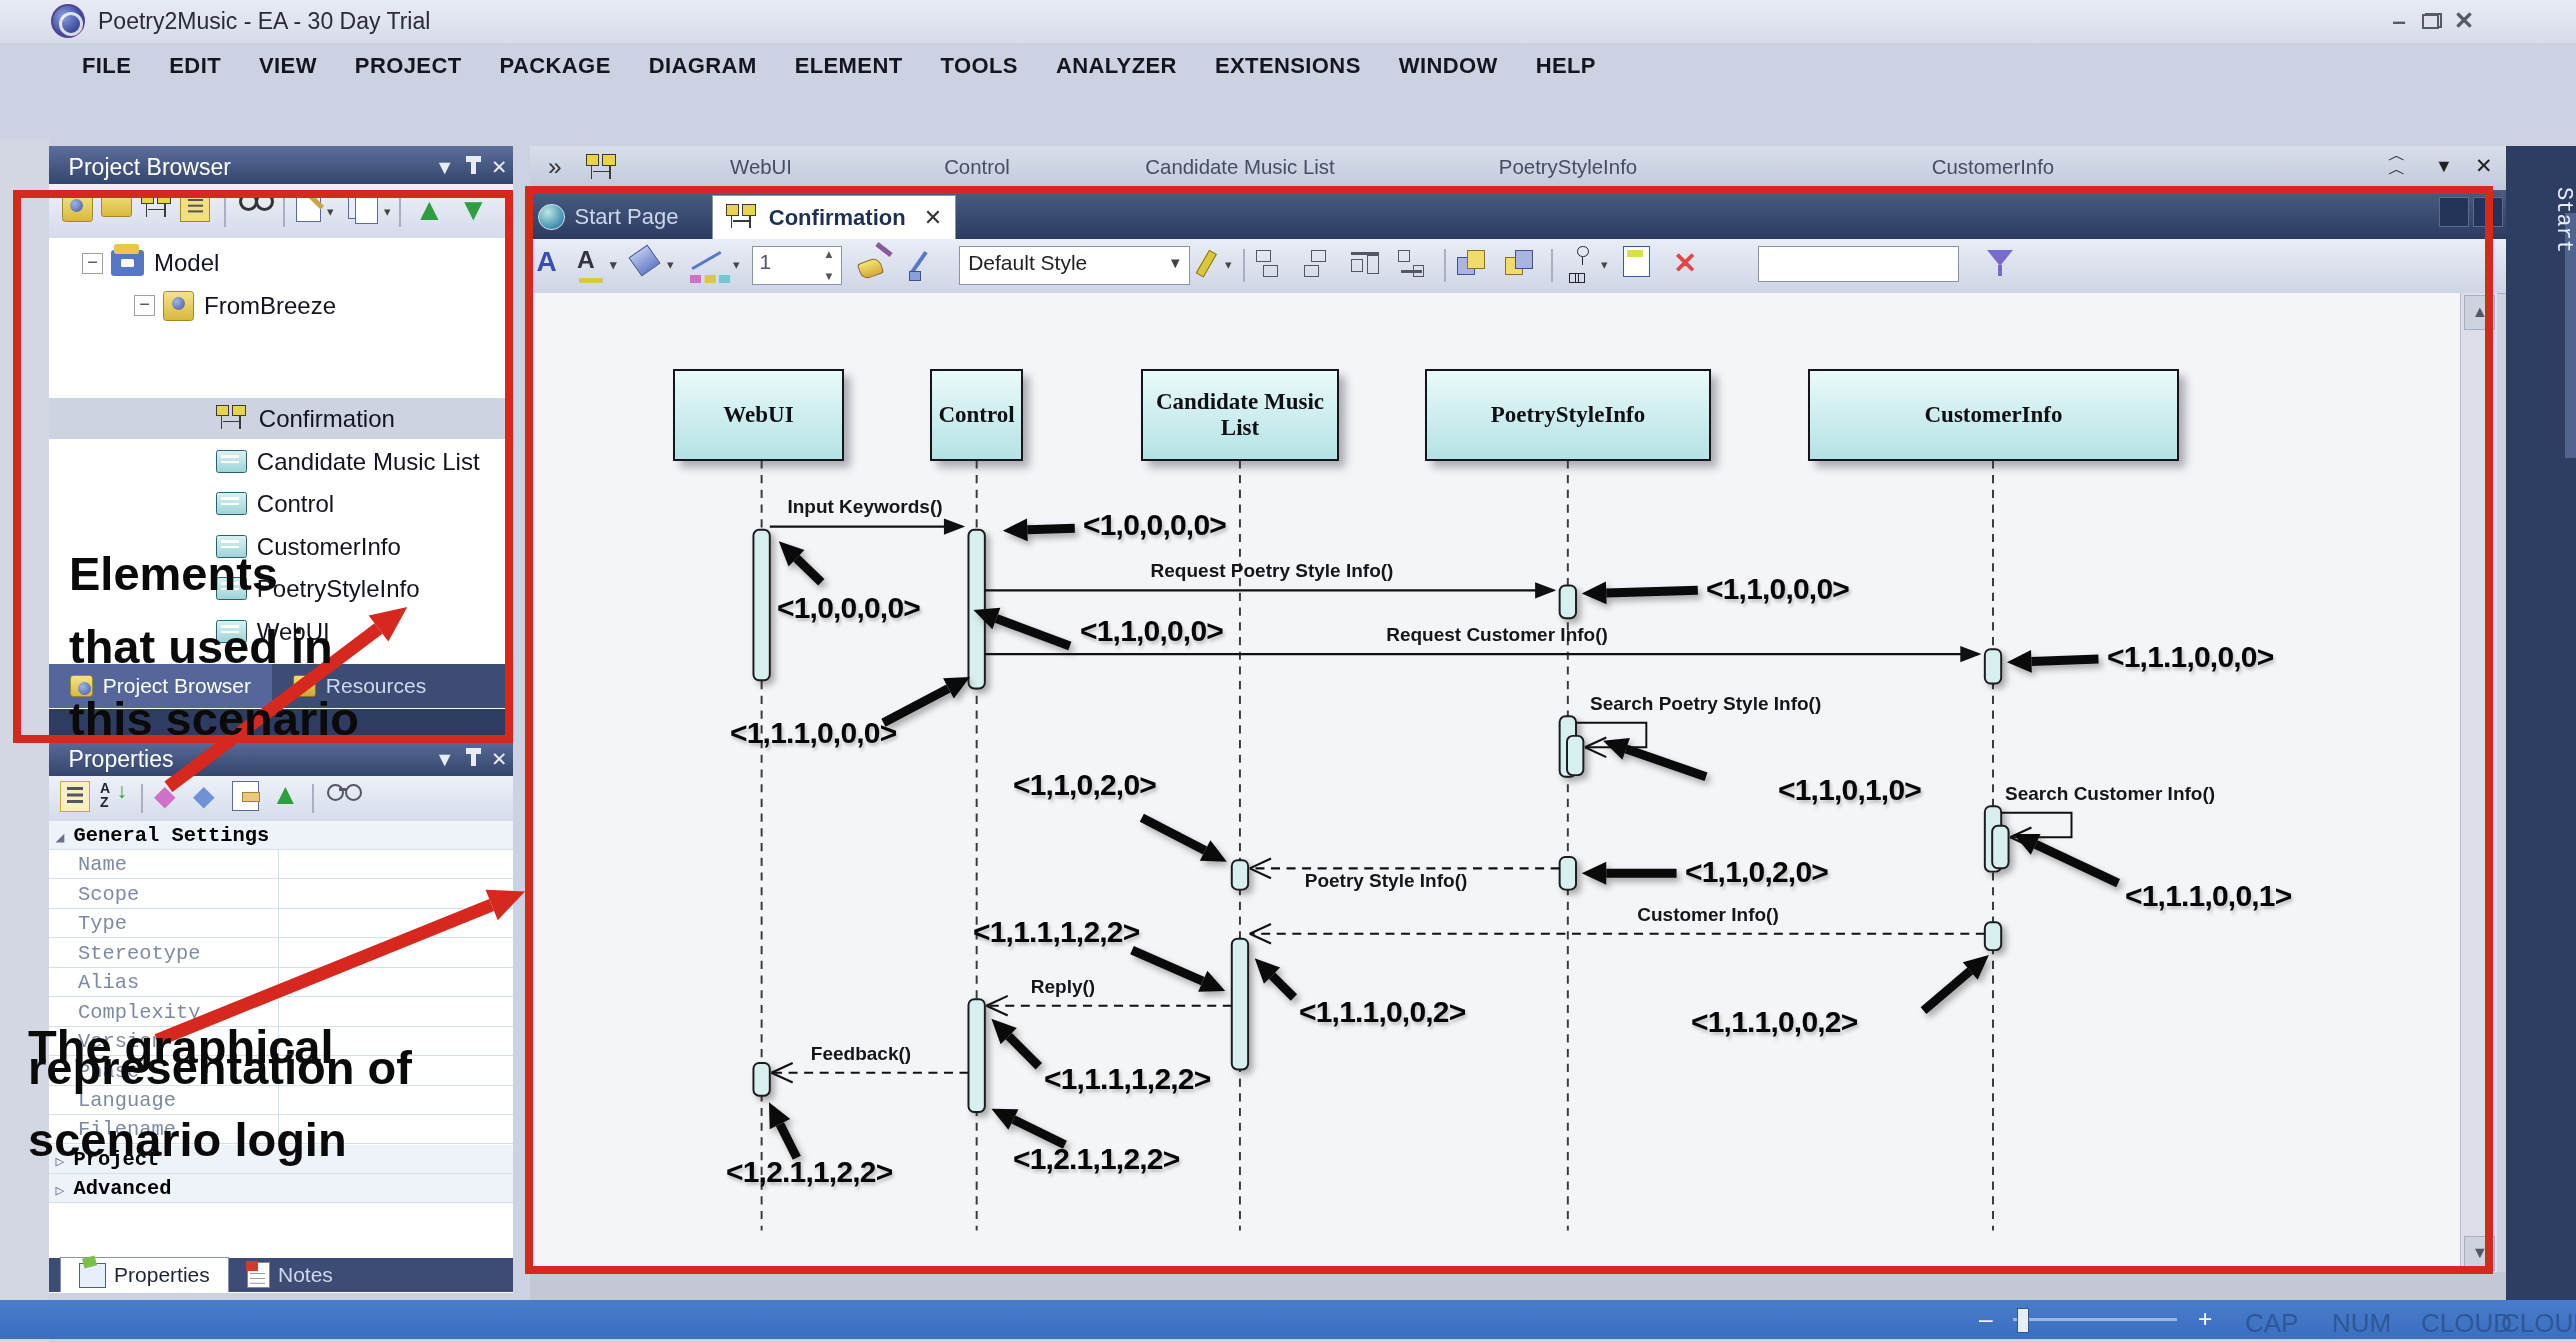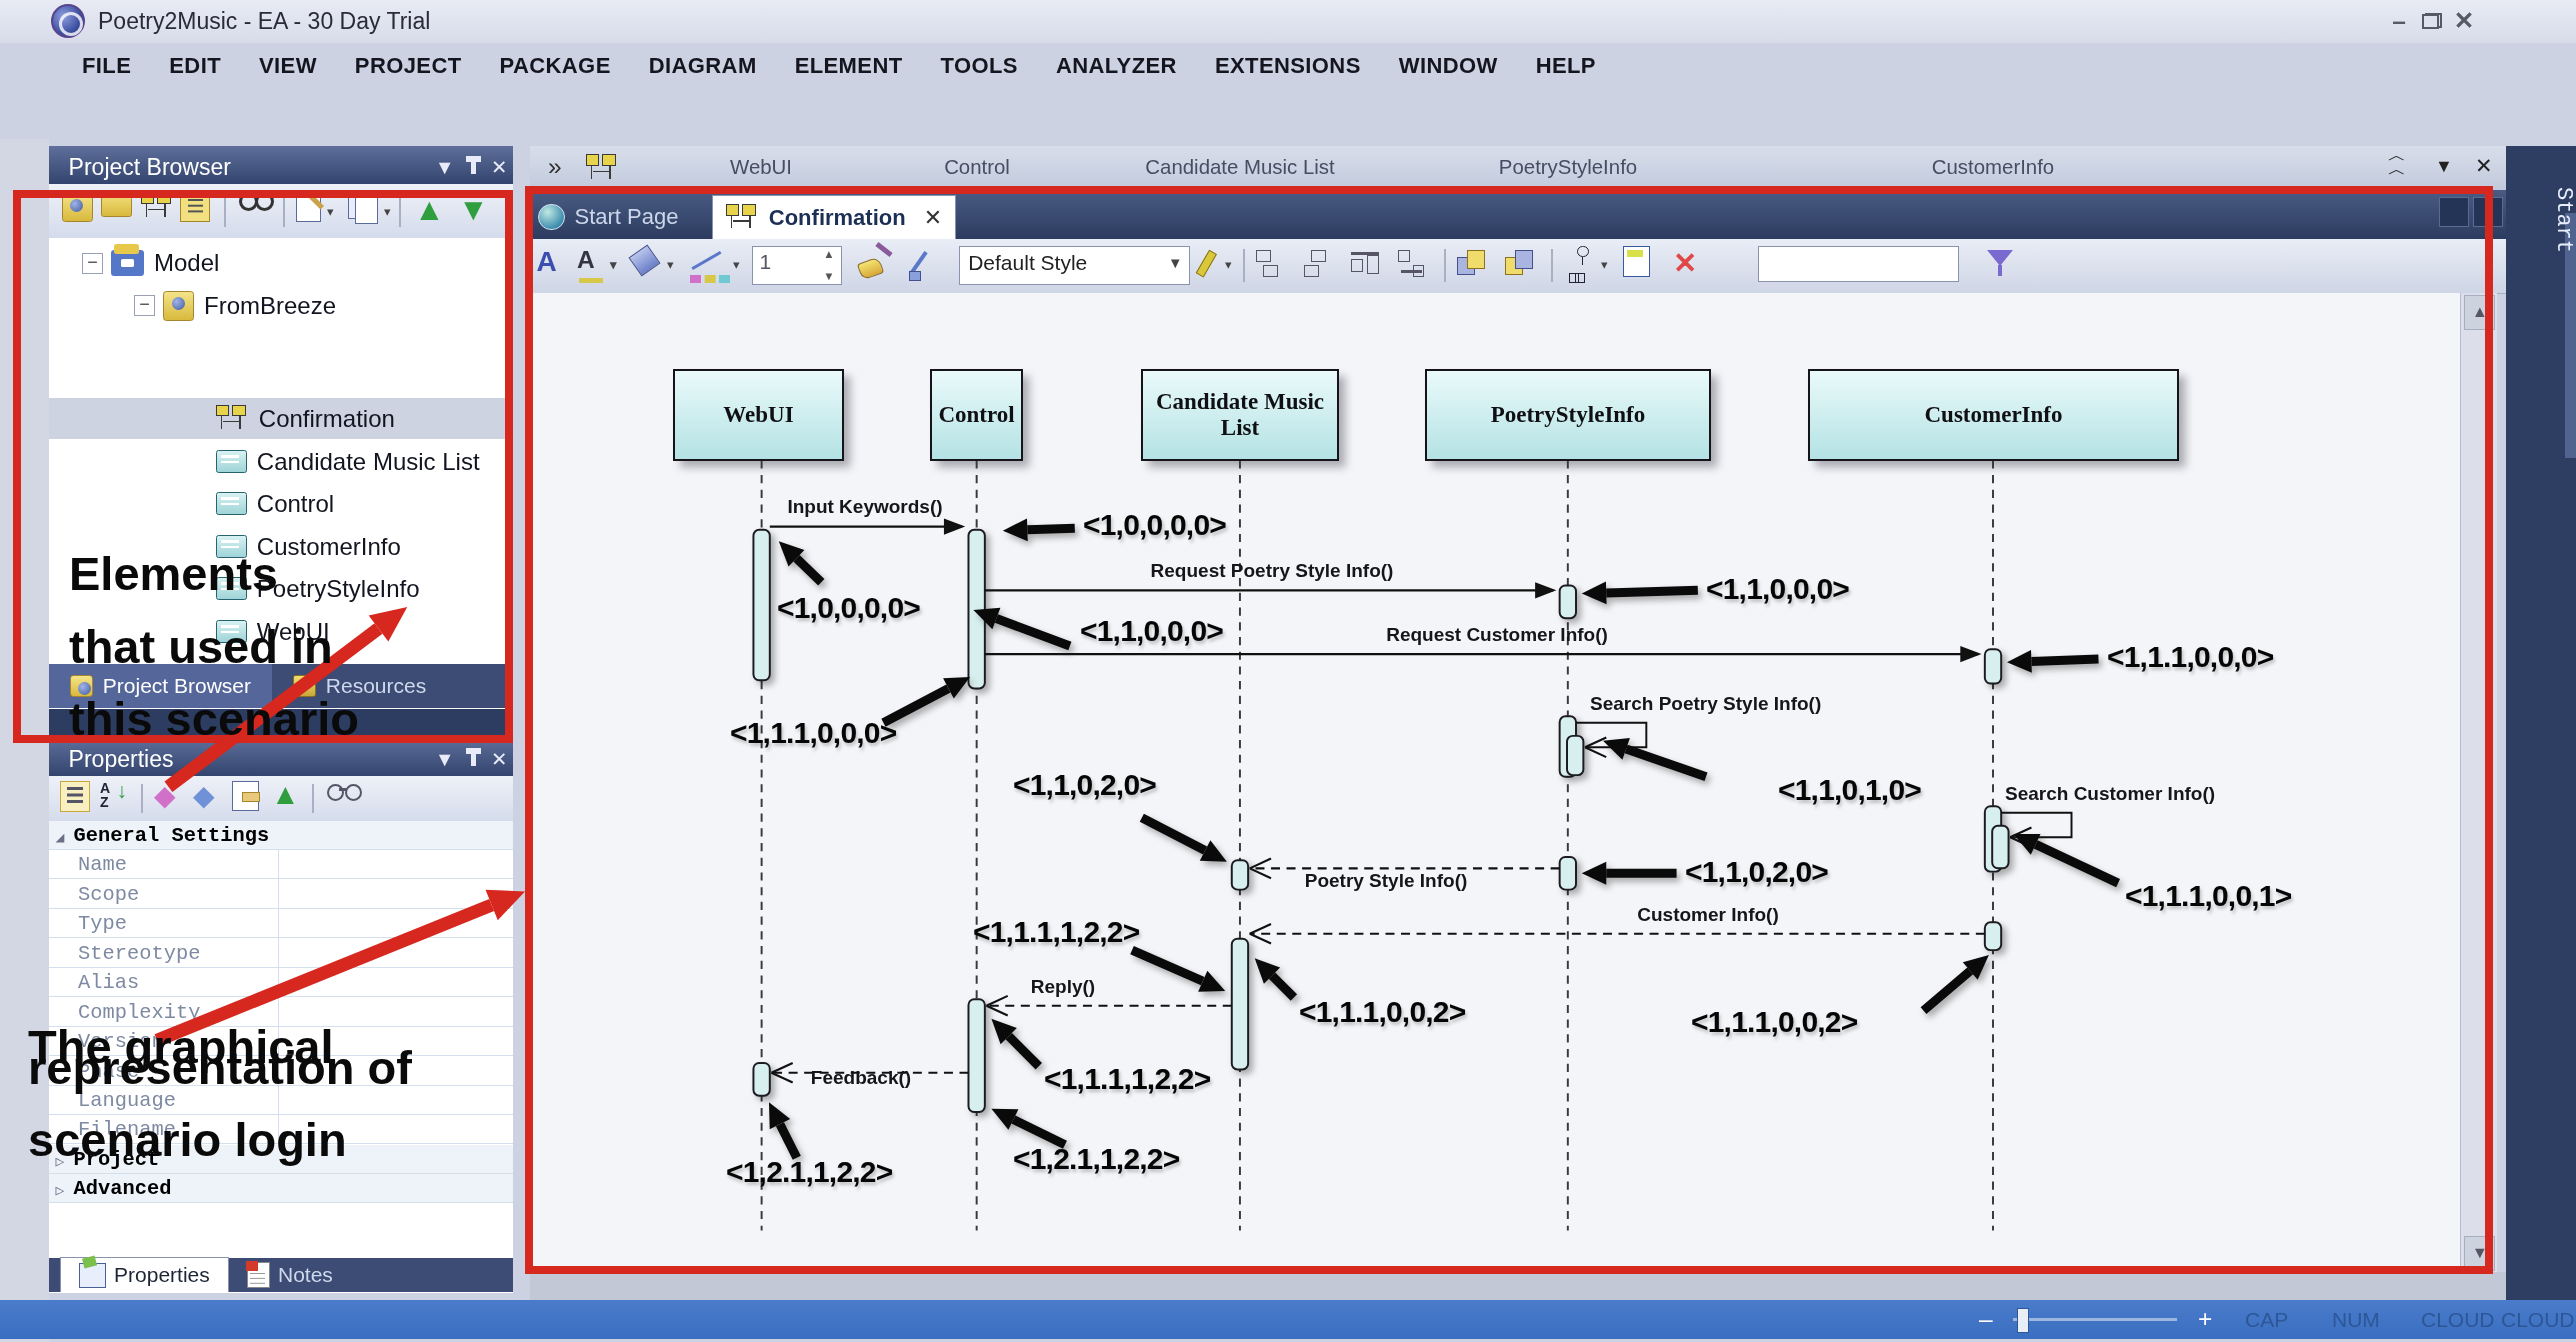--- a/index.html
+++ b/index.html
@@ -136,21 +136,21 @@
   .msg-label{position:absolute;font-size:19px;font-weight:700;color:#15151a;white-space:nowrap;}
   .clock{position:absolute;font-size:30px;font-weight:700;color:#060606;letter-spacing:-0.8px;white-space:nowrap;
          text-shadow:1.6px 2.5px 3.3px rgba(40,40,40,.25);z-index:30;}
   
   .red-rect{border:8.2px solid #d6281e;box-sizing:border-box;z-index:50;pointer-events:none;}
   #rsvg{z-index:55;pointer-events:none;}
   .note-line{z-index:60;}
   
   .statusbar{left:0;top:1300px;width:2576px;height:39px;background:linear-gradient(#4a7ccb,#3a6ec0);
              color:#fff;font-size:22px;}
-  .status-ind{color:#2d5796;font-size:21px;}
+  .status-ind{color:#2d5796;font-size:26px;}
   .slider-track{position:absolute;left:2013px;top:18px;width:164px;height:3.3px;background:#9db6dd;}
   .slider-thumb{position:absolute;left:2017px;top:8.2px;width:9.8px;height:23px;background:#e8edf6;border:0.8px solid #2d5796;}
 </style>
 </head>
 <body>
 
 <div class="abs titlebar">
   <div class="abs app-icon"></div>
   <div class="abs title-text">Poetry2Music - EA - 30 Day Trial</div>
   <div class="abs winbtn" style="left:2385px;">–</div>
@@ -595,21 +595,21 @@
     <div class="lf-box" style="left: 885px; top: 91px; width: 286px; height: 92px;">PoetryStyleInfo</div>
     <div class="lf-box" style="left: 1268px; top: 91px; width: 371px; height: 92px;">CustomerInfo</div>
     <div class="msg-label" style="left: 325px; top: 218px; transform: translateX(-50%);">Input Keywords()</div>
     <div class="msg-label" style="left: 732px; top: 282px; transform: translateX(-50%);">Request Poetry Style Info()</div>
     <div class="msg-label" style="left: 957px; top: 346px; transform: translateX(-50%);">Request Customer Info()</div>
     <div class="msg-label" style="left: 1050px; top: 415px;">Search Poetry Style Info()</div>
     <div class="msg-label" style="left: 1465px; top: 505px;">Search Customer Info()</div>
     <div class="msg-label" style="left: 846px; top: 592px; transform: translateX(-50%);">Poetry Style Info()</div>
     <div class="msg-label" style="left: 1168px; top: 626px; transform: translateX(-50%);">Customer Info()</div>
     <div class="msg-label" style="left: 523px; top: 698px; transform: translateX(-50%);">Reply()</div>
-    <div class="msg-label" style="left: 321px; top: 765px; transform: translateX(-50%); margin-top: 24px;">Feedback()</div>
+    <div class="msg-label" style="left: 321px; top: 765px; transform: translateX(-50%);">Feedback()</div>
     <div class="clock" style="left: 543px; top: 230px;">&lt;1,0,0,0,0&gt;</div>
     <div class="clock" style="left: 237px; top: 313px;">&lt;1,0,0,0,0&gt;</div>
     <div class="clock" style="left: 540px; top: 336px;">&lt;1,1,0,0,0&gt;</div>
     <div class="clock" style="left: 1166px; top: 294px;">&lt;1,1,0,0,0&gt;</div>
     <div class="clock" style="left: 1567px; top: 362px;">&lt;1,1.1,0,0,0&gt;</div>
     <div class="clock" style="left: 190px; top: 438px;">&lt;1,1.1,0,0,0&gt;</div>
     <div class="clock" style="left: 473px; top: 490px;">&lt;1,1,0,2,0&gt;</div>
     <div class="clock" style="left: 1238px; top: 495px;">&lt;1,1,0,1,0&gt;</div>
     <div class="clock" style="left: 1145px; top: 577px;">&lt;1,1,0,2,0&gt;</div>
     <div class="clock" style="left: 1585px; top: 601px;">&lt;1,1.1,0,0,1&gt;</div>

